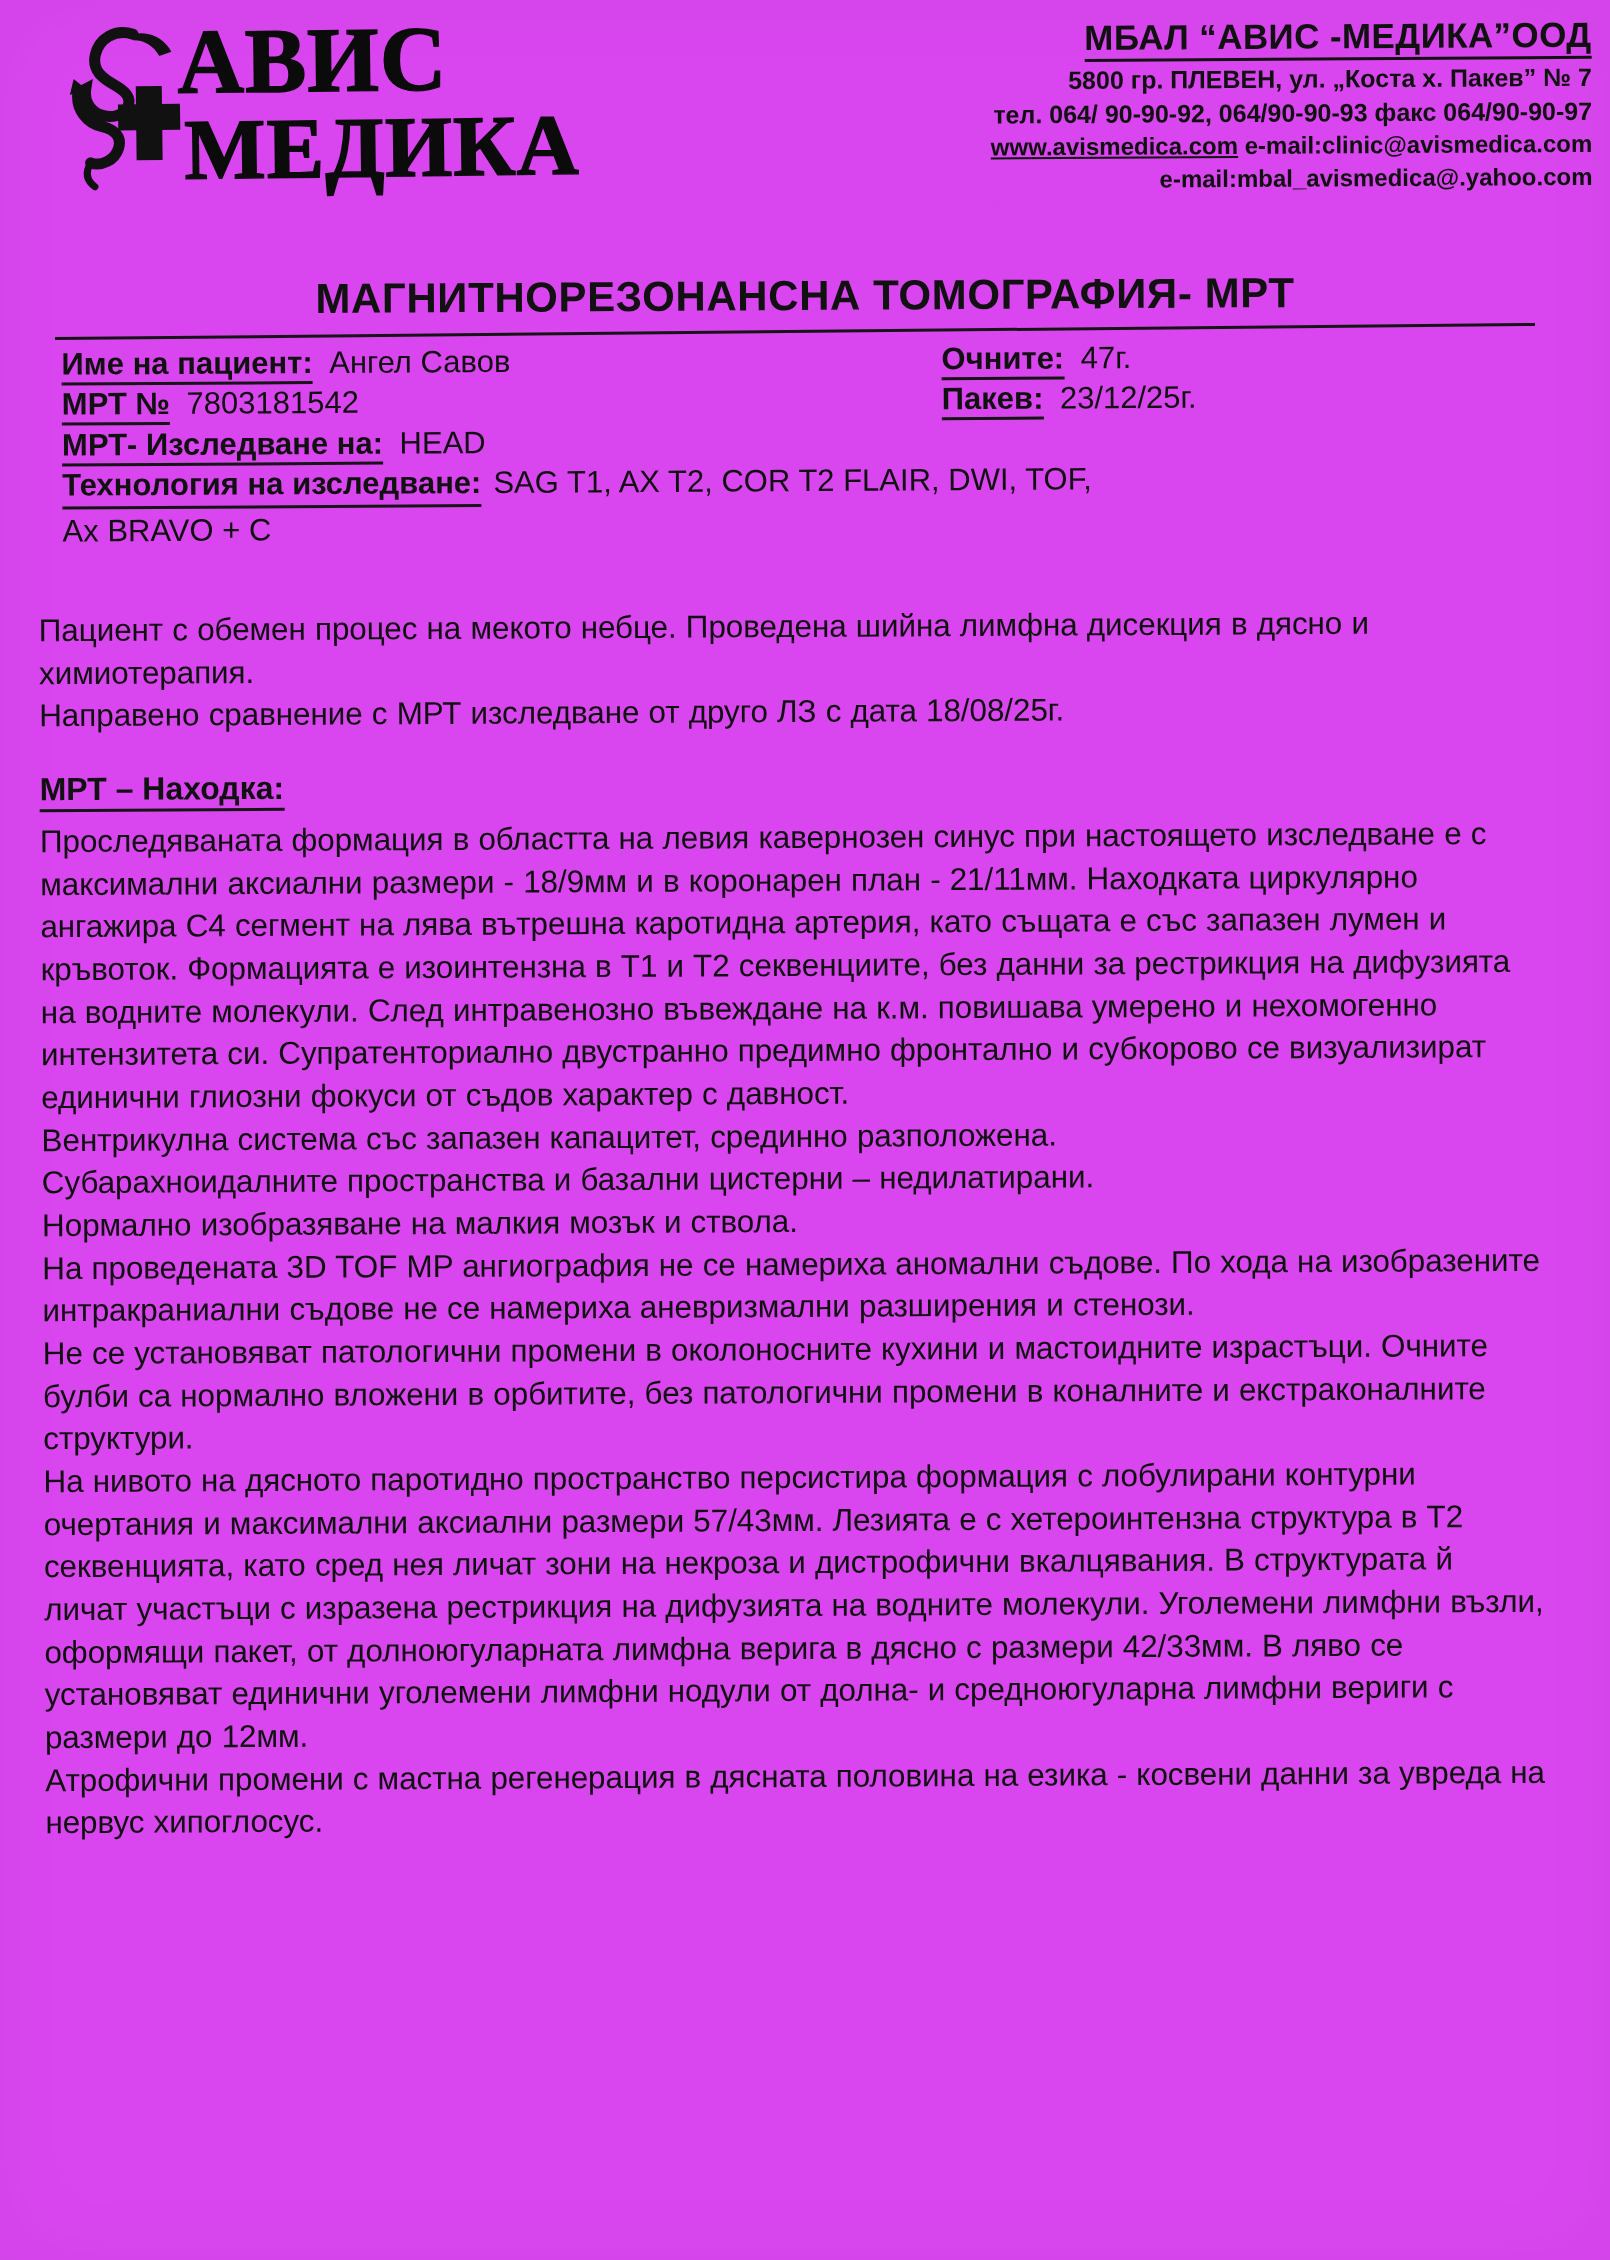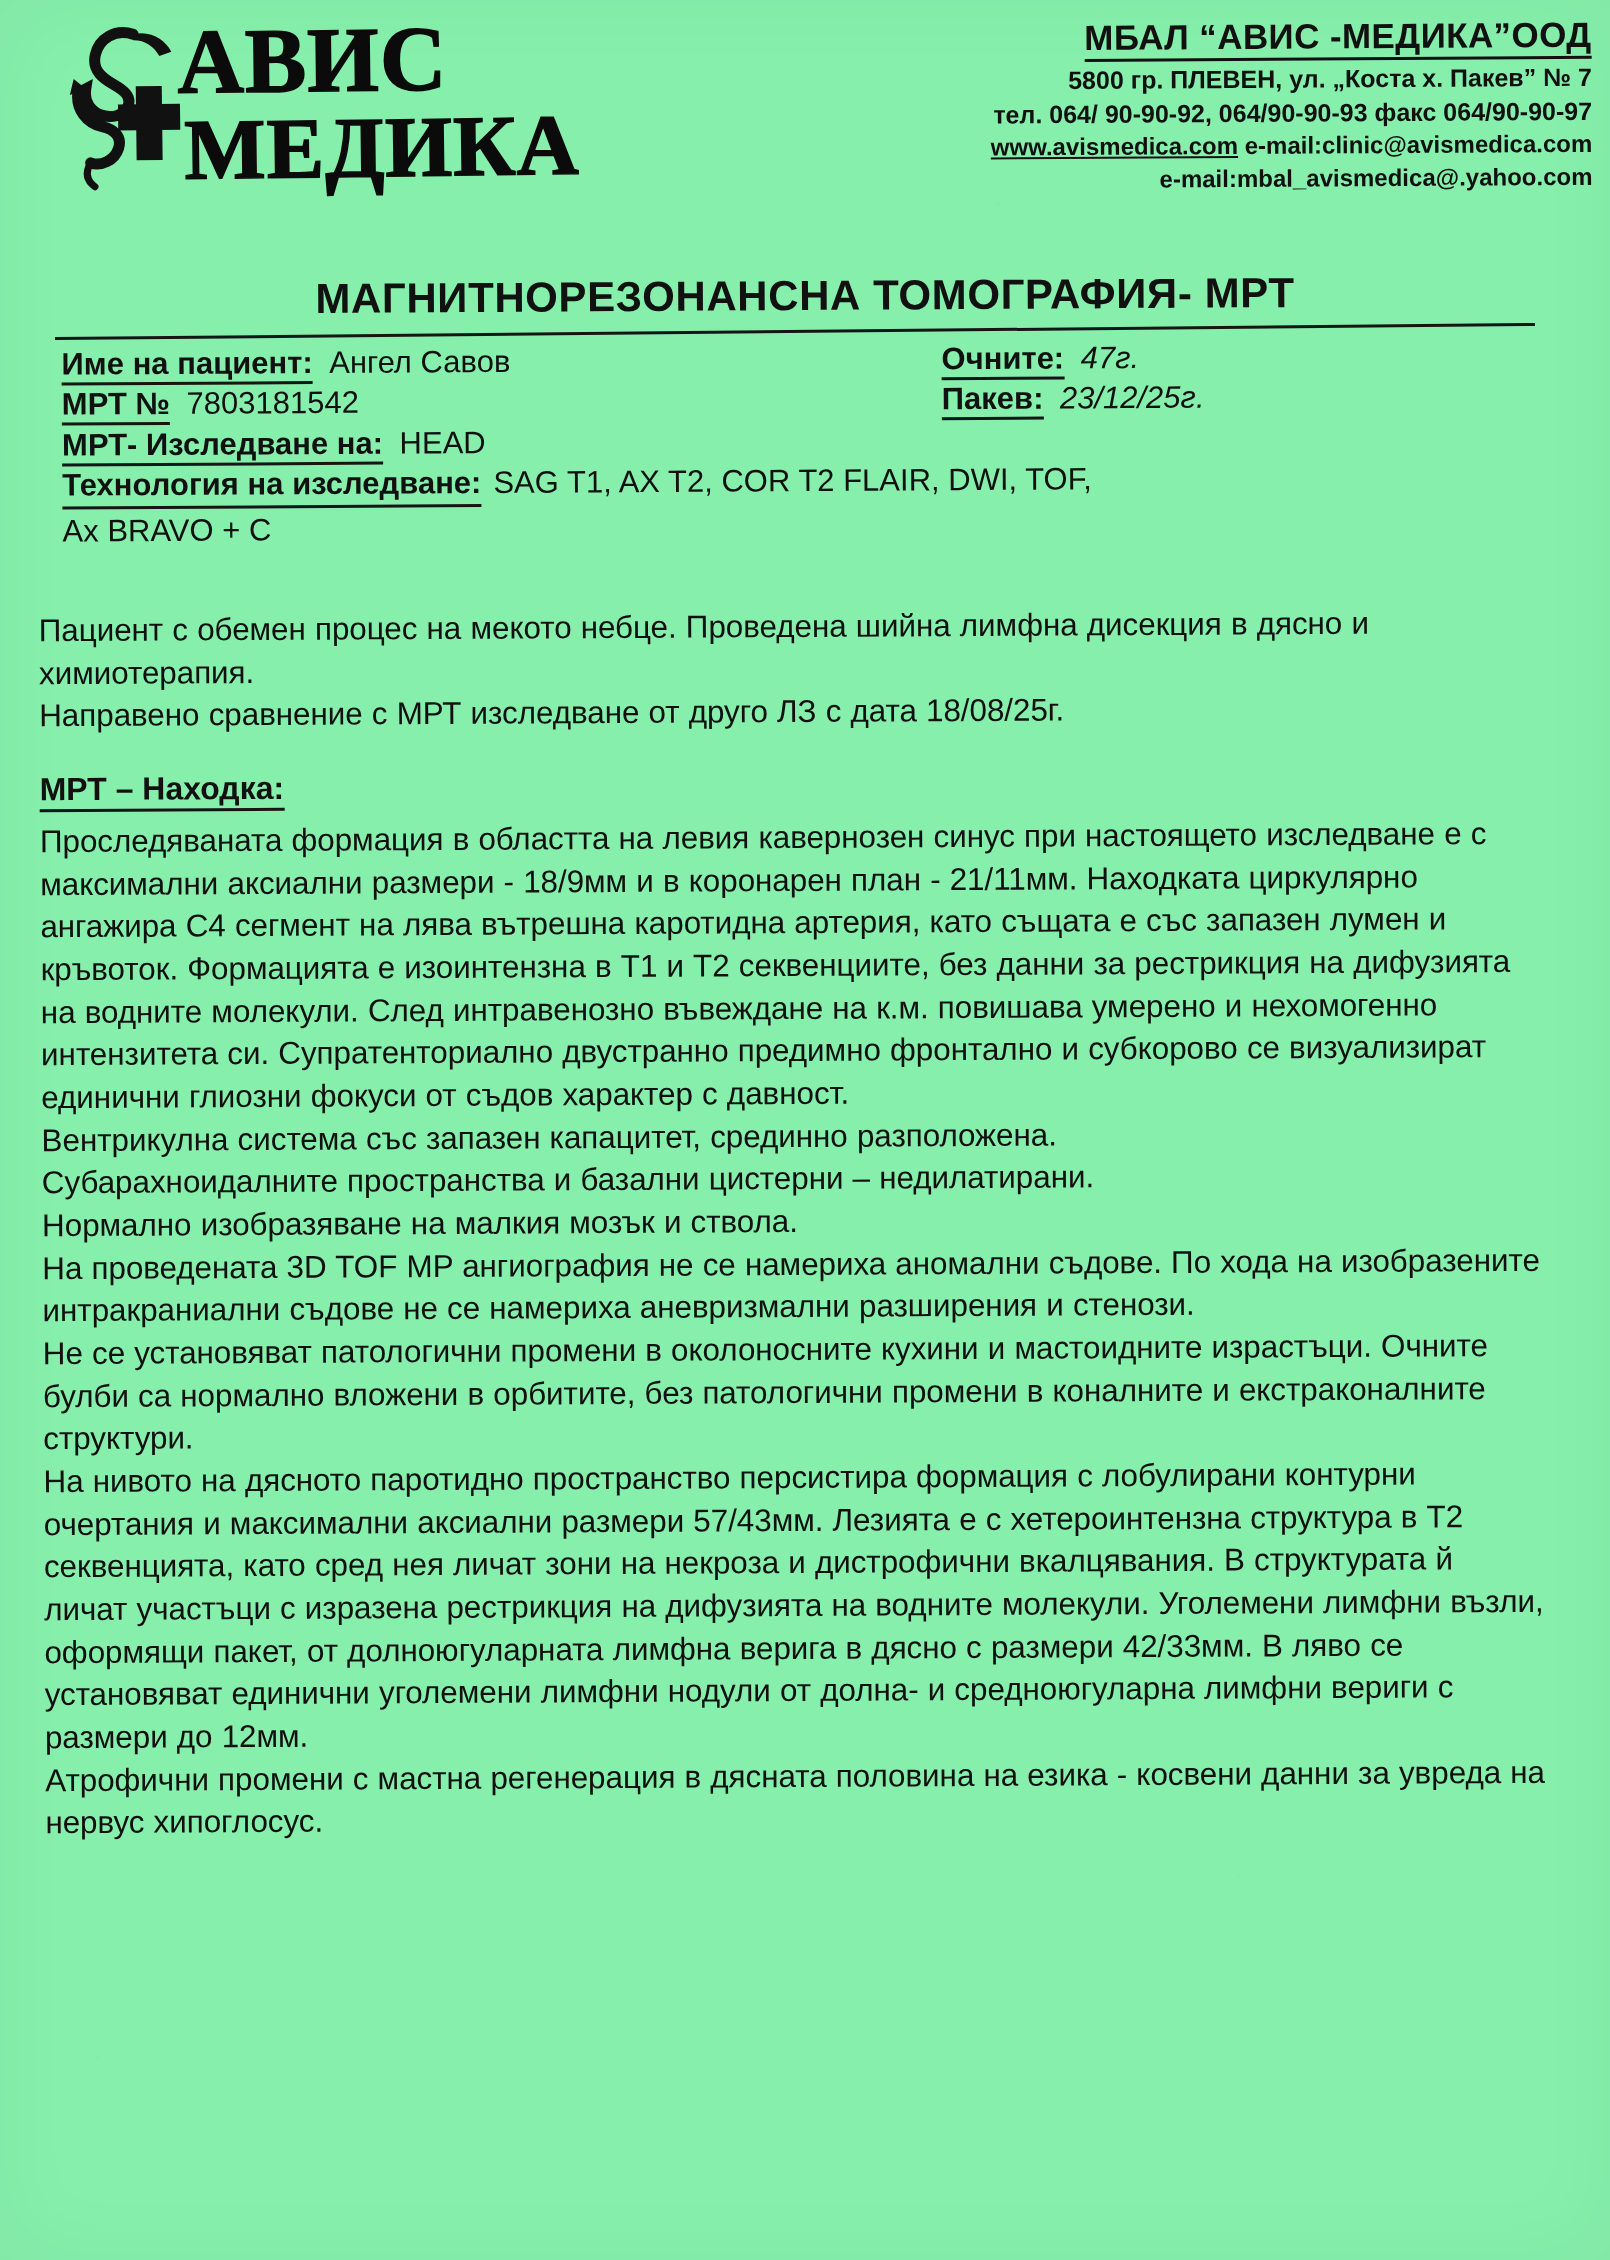--- a/index.html
+++ b/index.html
@@ -6,21 +6,21 @@
   html, body {
     margin: 0;
     padding: 0;
     background: #ffffff;
   }
 
   #page {
     position: relative;
     width: 1610px;
     height: 2260px;
-    background: #86efac;
+    background: #d946ef;
     overflow: hidden;
     font-family: "Liberation Sans", sans-serif;
     color: #111111;
     
     box-shadow: inset 0 0 90px rgba(0,0,0,0.035);
   }
 
   
   #speckle {
     position: absolute;
@@ -152,21 +152,21 @@
     border-bottom: 3px solid #151515;
     padding-bottom: 1px;
     white-space: nowrap;
   }
   .meta-value {
     font-size: 31px;
     font-weight: normal;
     margin-left: 12px;
     white-space: nowrap;
   }
-  .meta-value.italic { font-style: italic; }
+  .meta-value.italic { }
   #tech-wrap {
     display: flex;
     align-items: baseline;
     flex-wrap: wrap;
     width: 1350px;
   }
   #tech-cont {
     font-size: 31px;
     margin-top: 4px;
   }

